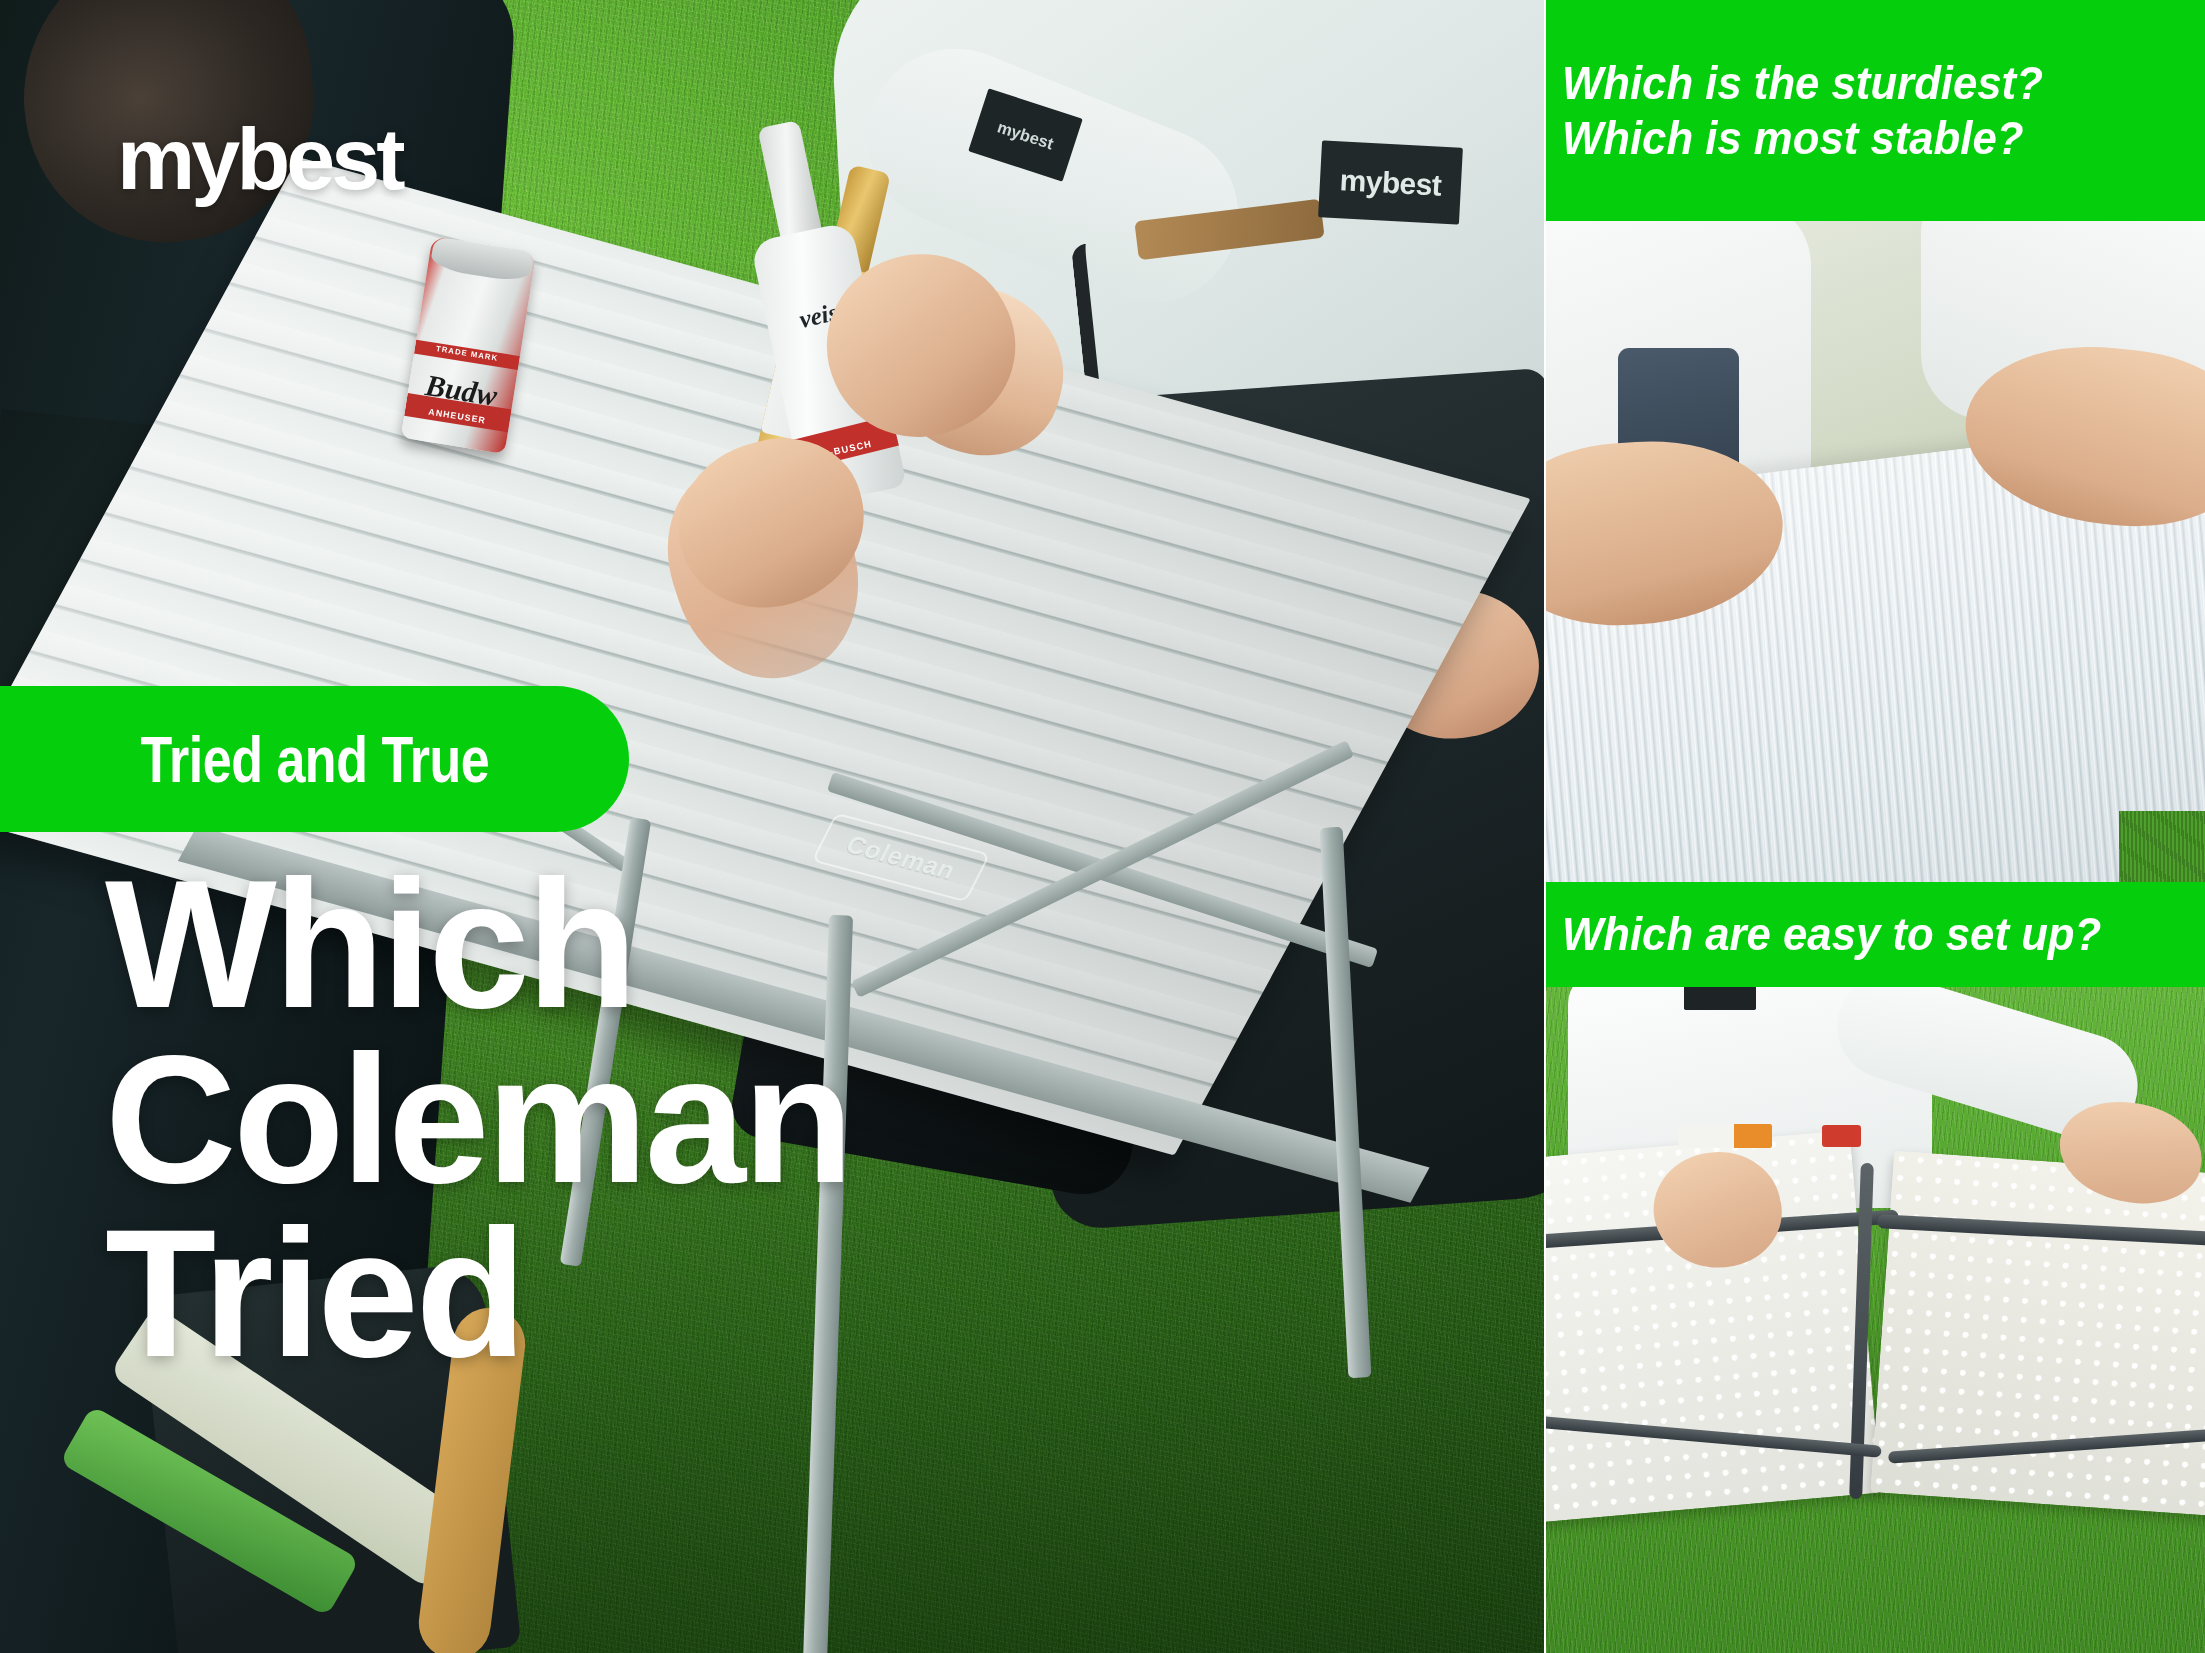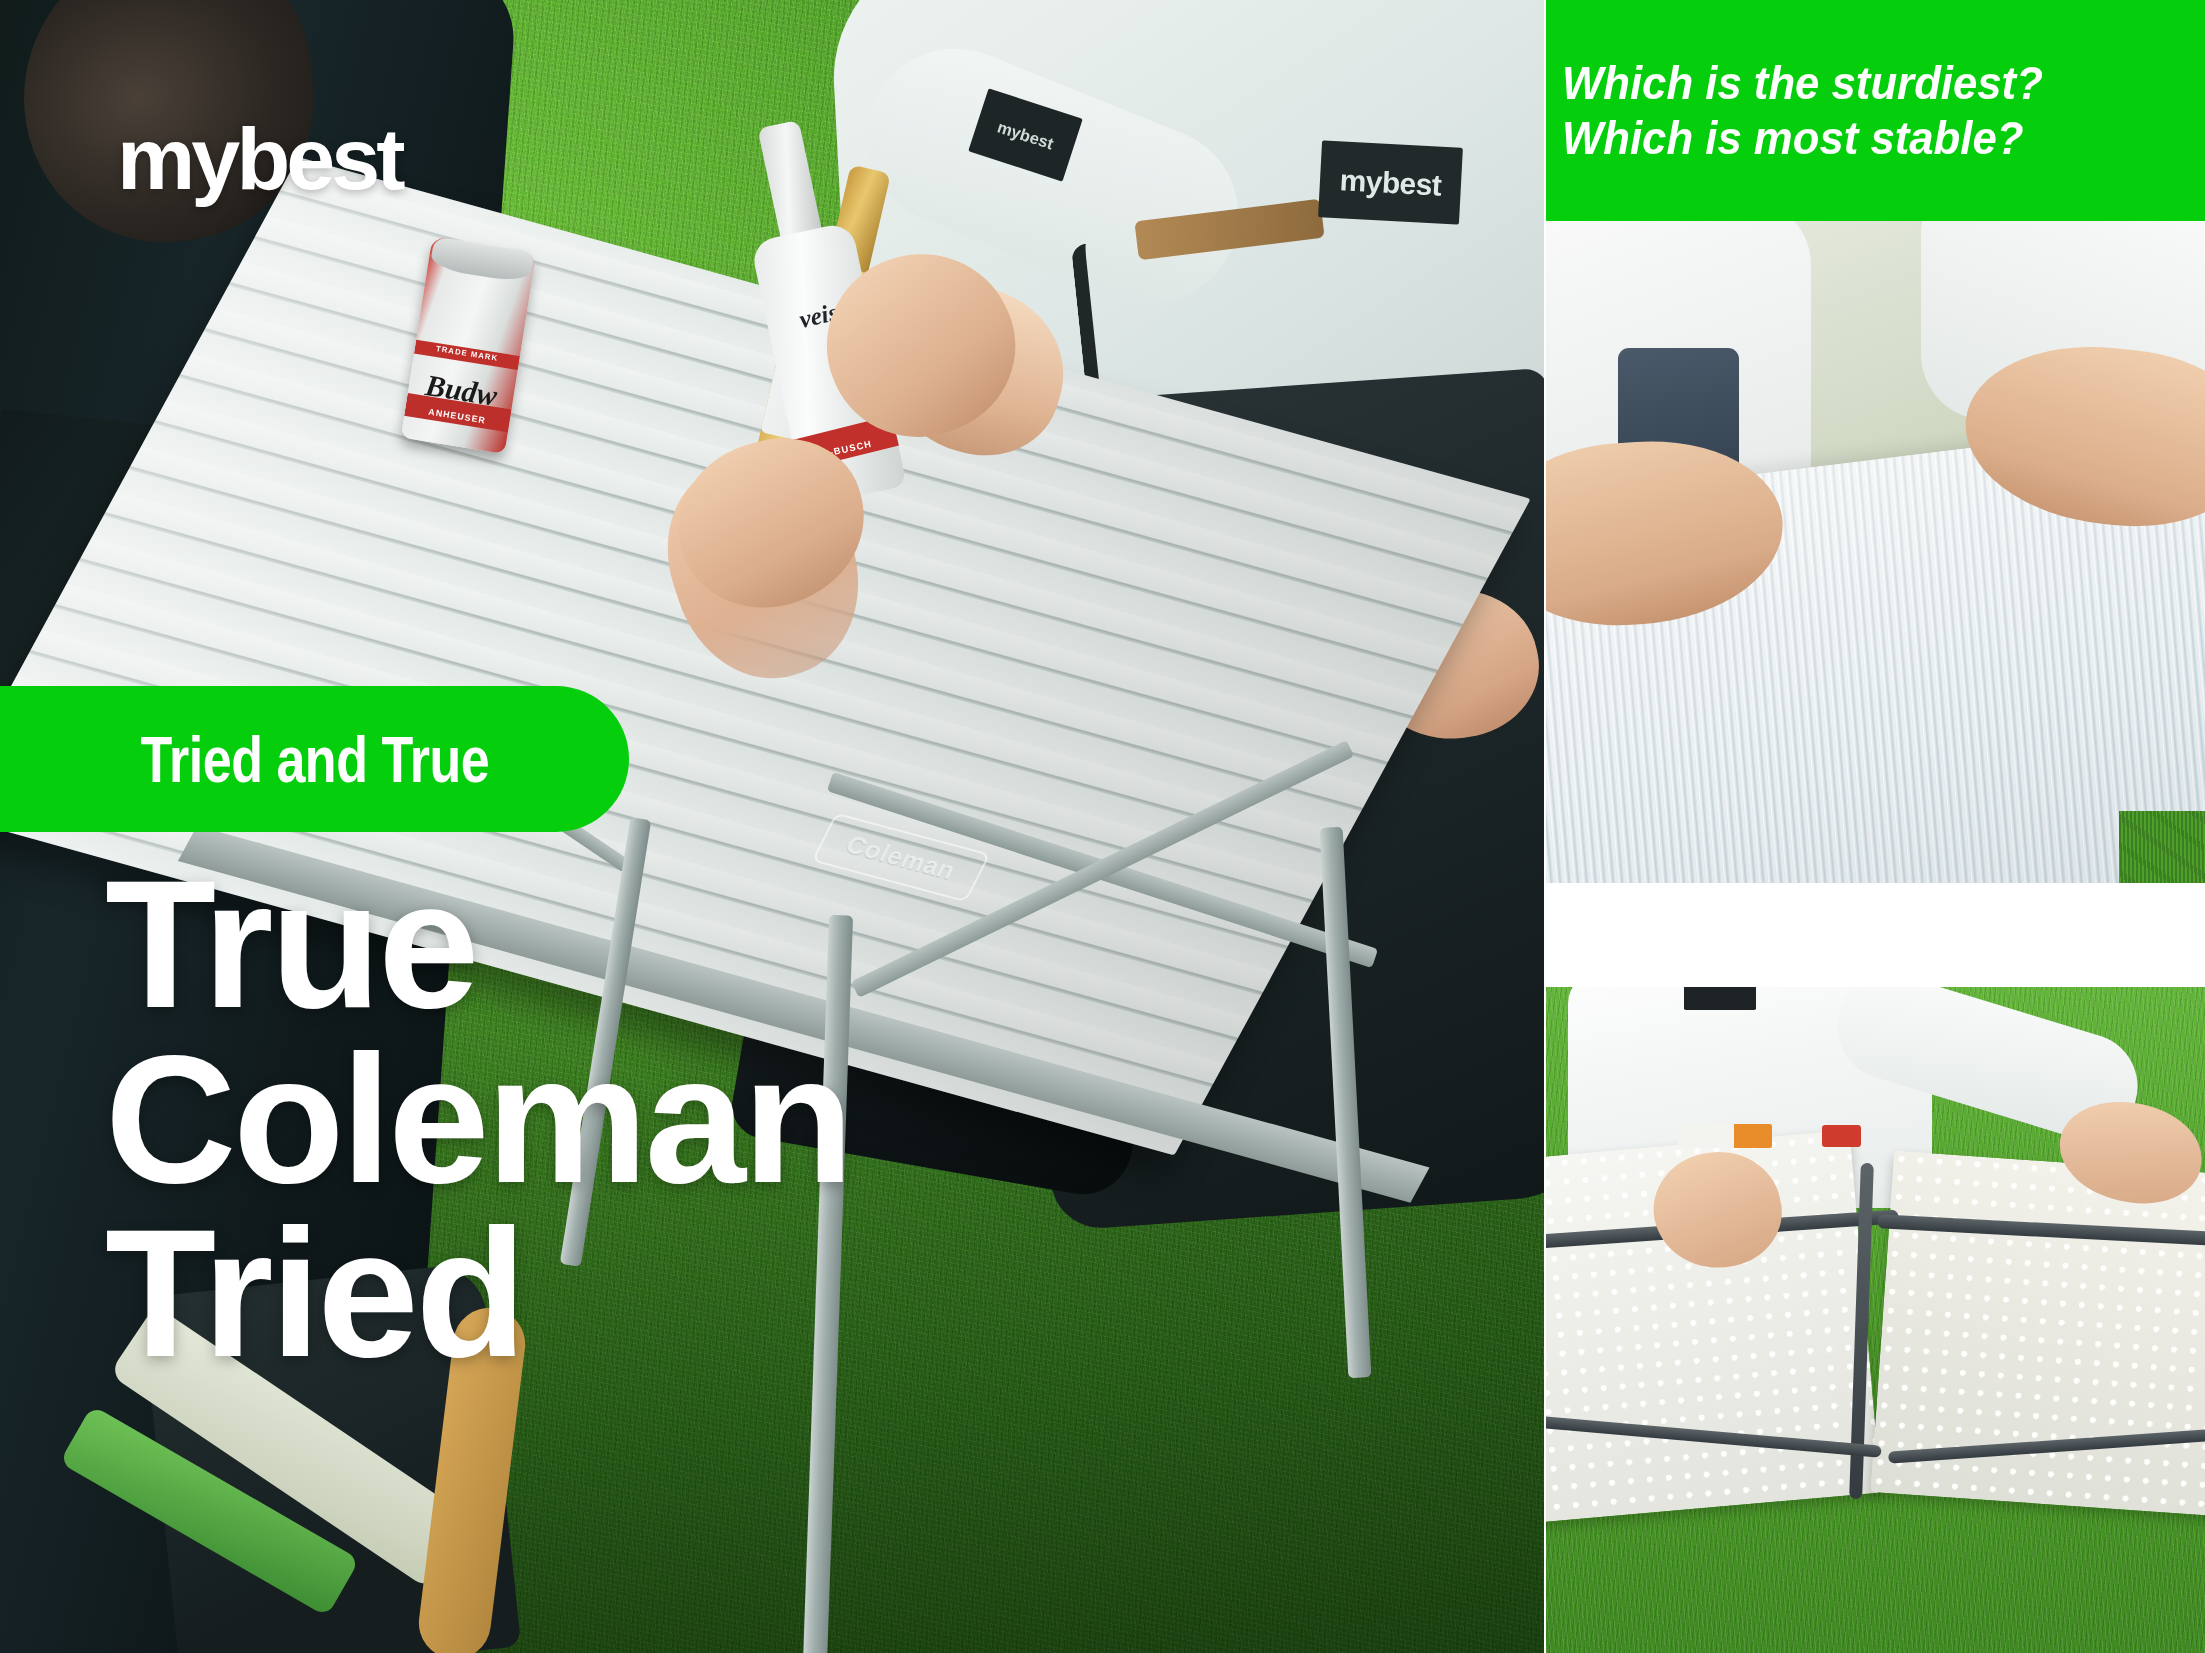--- a/index.html
+++ b/index.html
@@ -569,21 +569,21 @@
     <div class="bag-handle"></div>
     <div class="green-pole"></div>
 
     <div class="logo-mybest">mybest</div>
 
     <div class="badge">
       <span>Tried and True</span>
     </div>
 
     <div class="title">
-      <span class="ln">True</span>
+      <span class="ln">Which</span>
       <span class="ln">Coleman</span>
       <span class="ln">Tried</span>
     </div>
   </div>
 
   <div class="divider"></div>
 
   <div class="right-col">
 
     <div class="gband gband-1">
@@ -595,20 +595,23 @@
       <div class="wall"></div>
       <div class="torso"></div>
       <div class="torso2"></div>
       <div class="jeans"></div>
       <div class="slab"></div>
       <div class="handA"></div>
       <div class="handB"></div>
       <div class="grassbit"></div>
     </div>
 
+    <div class="gband gband-2">
+      <div class="gline">Which are easy to set up?</div>
+    </div>
 
     <div class="panelB">
       <div class="lawn"></div>
       <div class="bodyW"></div>
       <div class="chest-logo"></div>
       <div class="armW"></div>
       <div class="topL"></div>
       <div class="topR"></div>
       <div class="rod r1"></div>
       <div class="rod r2"></div>

